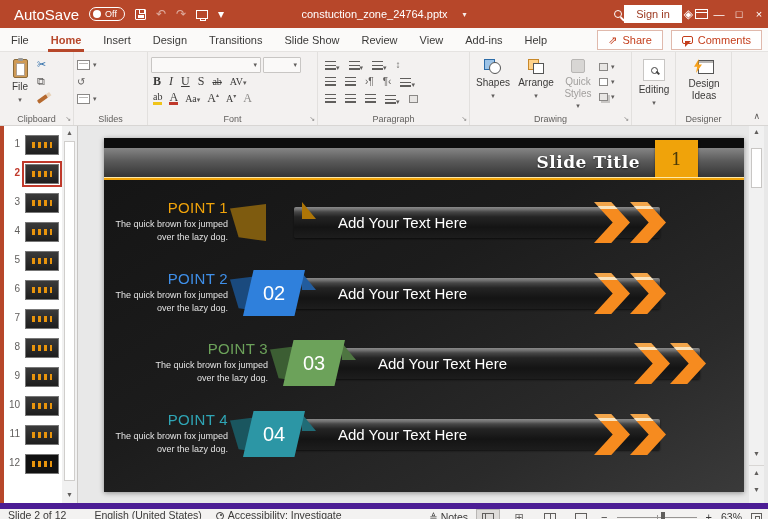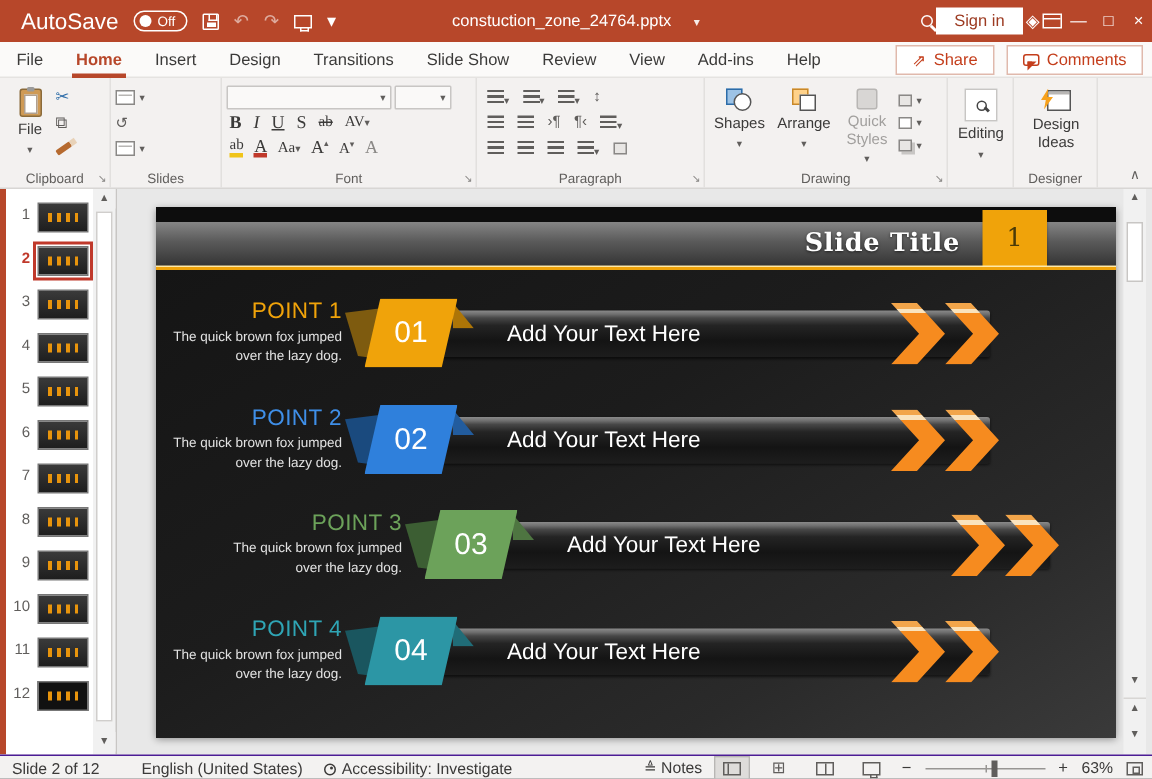--- a/index.html
+++ b/index.html
@@ -167,21 +167,21 @@
   .wing { position:absolute; left:0; top:5px; width:36px; height:37px; background:var(--wing);
           clip-path:polygon(0 12%,100% 0,100% 100%,24% 90%); }
   .face { position:absolute; left:13px; top:0; width:62px; height:46px; background:var(--c);
           clip-path:polygon(17% 0,100% 0,83% 100%,0 100%); display:flex; align-items:center; justify-content:center;
           font-size:20px; color:#fff; }
   .fold { position:absolute; left:72px; top:3px; width:14px; height:17px; background:var(--c);
           filter:brightness(.72); clip-path:polygon(0 0,100% 100%,0 100%); }
 
   
   .statusbar { position:absolute; bottom:0; left:0; width:768px; height:16px; background:#f3f2f1;
-               border-top:1px solid #4c1d95; display:flex; align-items:flex-end; font-size:10.5px; color:#3b3a39; }
+               border-top:6px solid #4c1d95; display:flex; align-items:flex-start; font-size:10.5px; color:#3b3a39; }
   .sb-item { margin-left:14px; white-space:nowrap; cursor:pointer; }
   .sb-first { margin-left:8px; }
   .acc-ic { display:inline-block; width:8px; height:8px; border:1px solid #3b3a39; border-radius:50%; position:relative; top:1px; margin-right:4px; }
   .acc-ic::after { content:""; position:absolute; left:3px; top:1px; width:2px; height:2px; background:#3b3a39; border-radius:50%; }
   .sb-right { position:absolute; right:6px; top:0; height:16px; display:flex; align-items:center; gap:9px; }
   .notes-ic { font-size:10px; margin-right:3px; }
   .view-btn { width:22px; height:15px; display:flex; align-items:center; justify-content:center; cursor:pointer; }
   .view-btn.active { background:#dedcda; outline:1px solid #b8b6b4; }
   .vn { width:12px; height:9px; border:1px solid #605e5c; position:relative; }
   .vn::after { content:""; position:absolute; left:2px; top:0; bottom:0; border-left:1px solid #605e5c; }
@@ -480,21 +480,20 @@
               <div class="pt-desc">The quick brown fox jumped over the lazy dog.</div>
             </div>
             <div class="bar">
               <span class="bar-text">Add Your Text Here</span>
               <span class="chv chv1"></span>
               <span class="chv chv2"></span>
             </div>
             <div class="badge">
               <span class="wing"></span>
               <span class="fold"></span>
-              <span class="face">01</span>
             </div>
           </div>
 
           <div class="point-row" style="top: 78px; --c: #2F80DC; --wing: #1A4A7E; --lbl: #3F8FE8;">
             <div class="pt-text">
               <div class="pt-label">POINT 2</div>
               <div class="pt-desc">The quick brown fox jumped over the lazy dog.</div>
             </div>
             <div class="bar">
               <span class="bar-text">Add Your Text Here</span>

